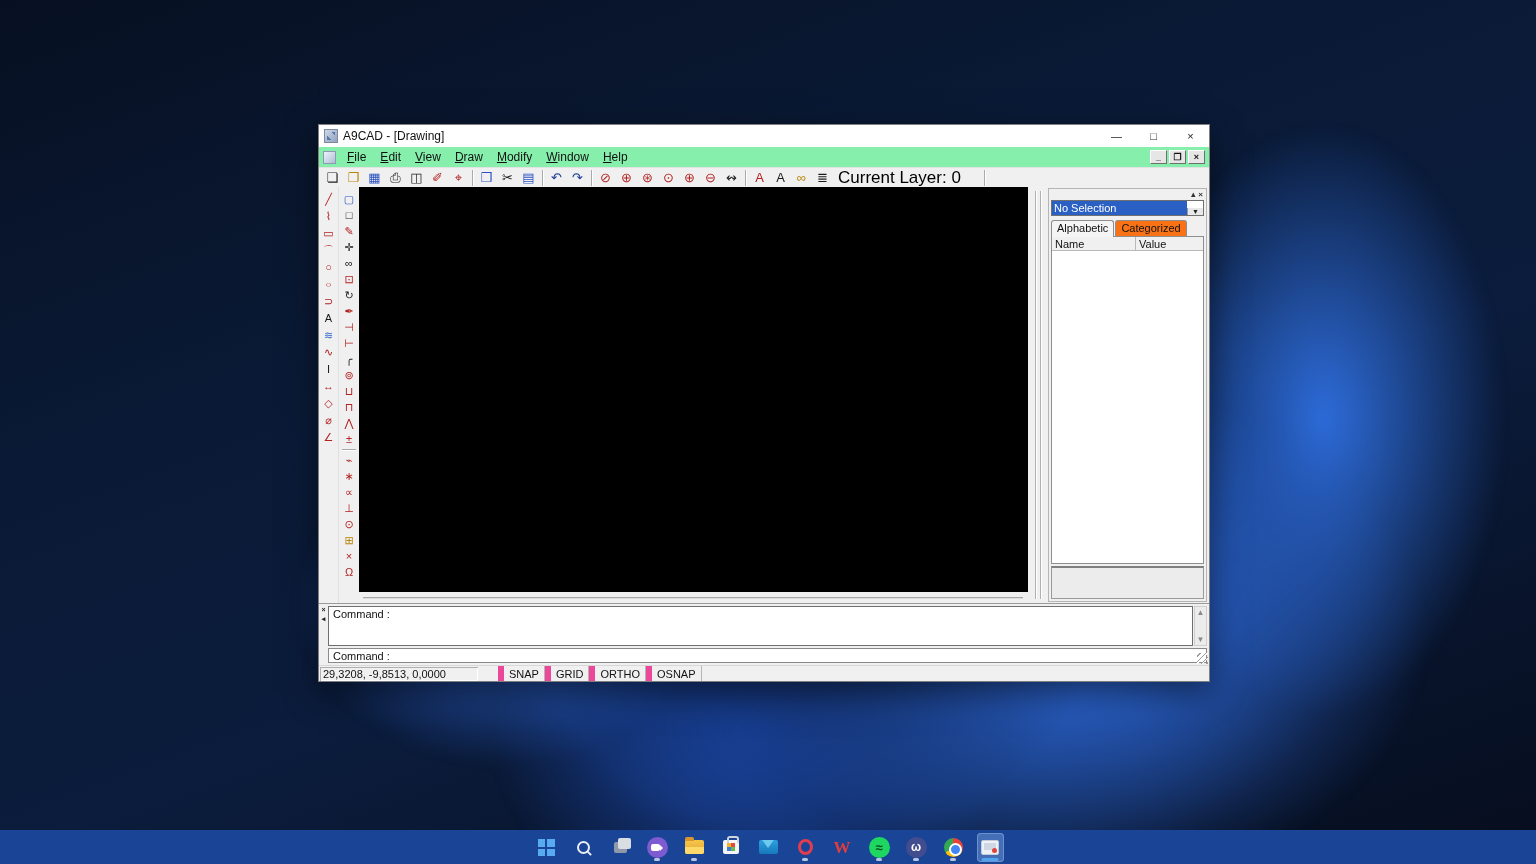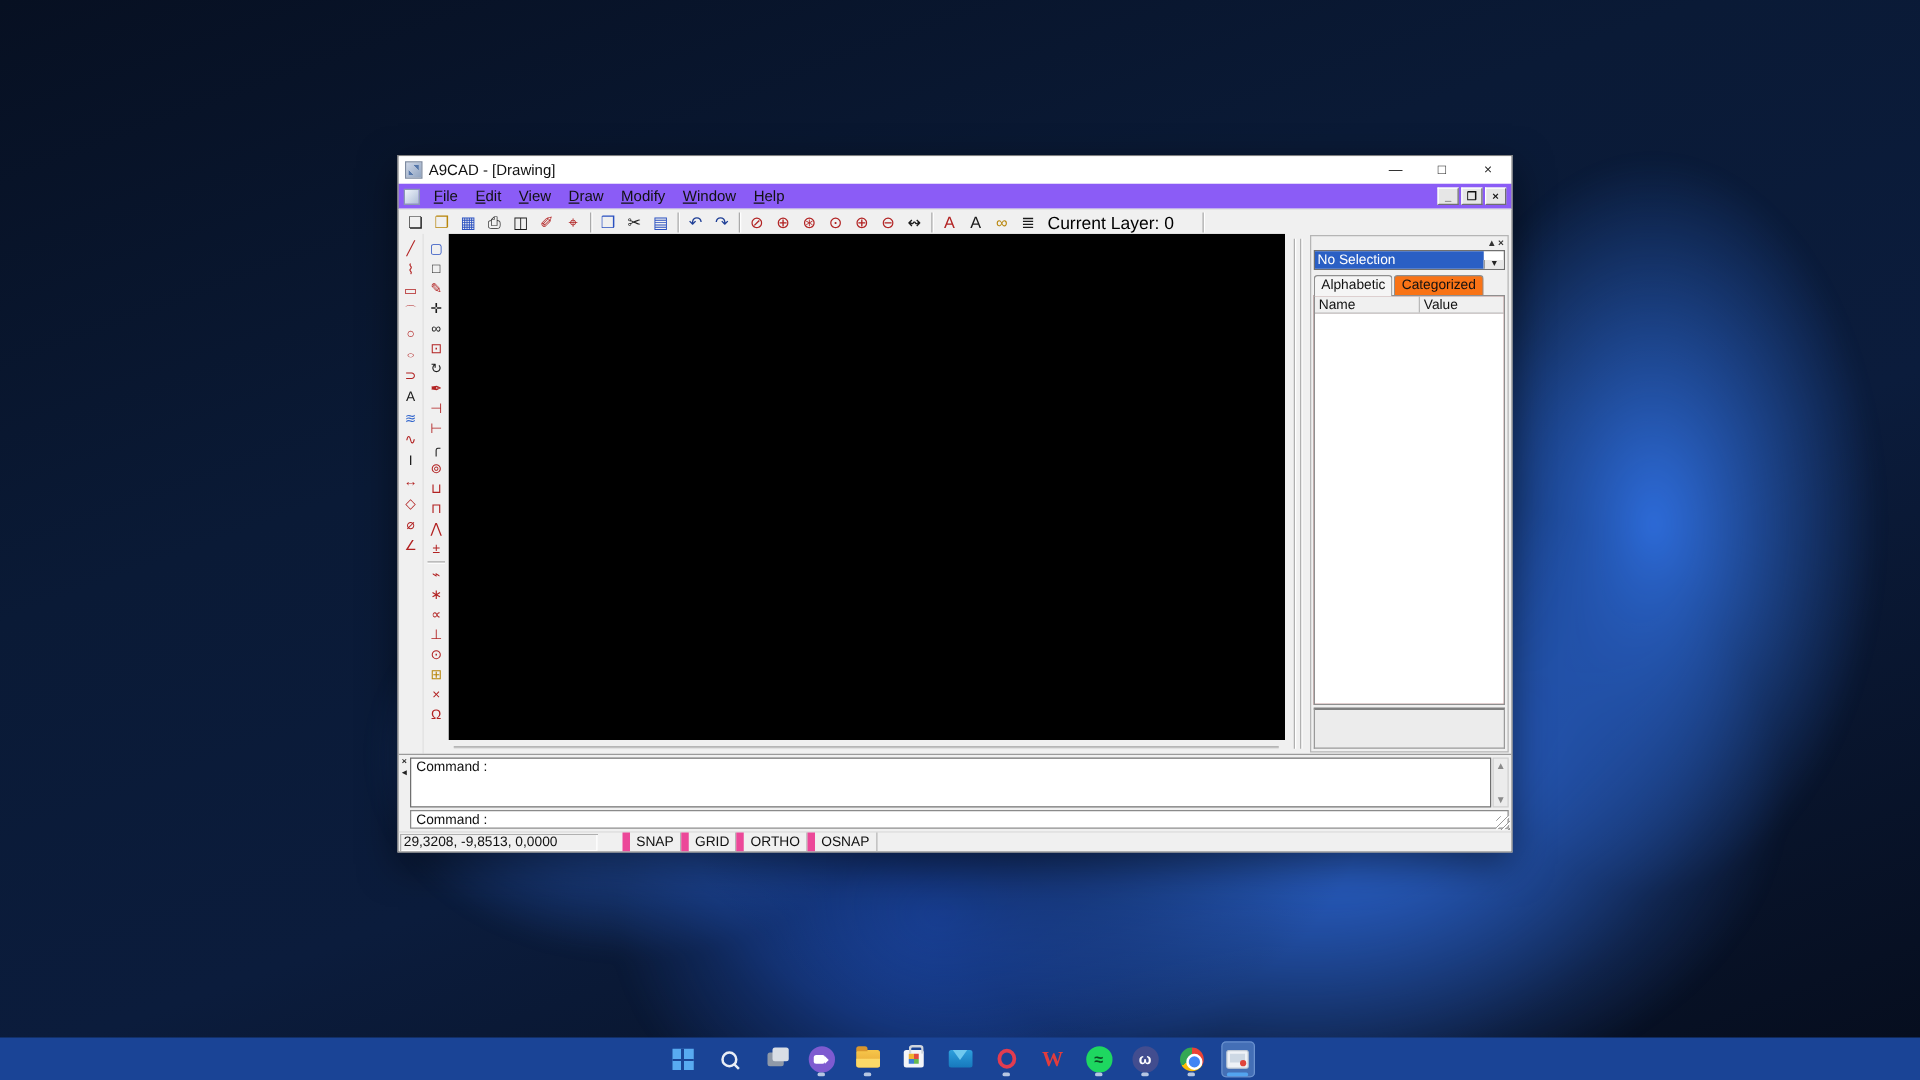--- a/index.html
+++ b/index.html
@@ -85,35 +85,35 @@
     display:flex; flex-direction:column; z-index:10; }
   .titlebar { height:22px; background:#ffffff; display:flex; align-items:center;
     padding-left:5px; gap:5px; font-size:12px; color:#111; flex:none; }
   .app-icon { width:14px; height:14px; background:linear-gradient(135deg,#cfd8e8,#8fa3c0);
     border:1px solid #7d8aa0; position:relative; }
   .app-icon::after { content:""; position:absolute; left:2px; top:2px; width:8px; height:8px;
     background:linear-gradient(45deg,#5577aa 25%, transparent 25%, transparent 75%, #5577aa 75%); }
   .win-controls { margin-left:auto; display:flex; height:22px; }
   .wc { width:37px; display:flex; align-items:center; justify-content:center; font-size:11px; color:#222; }
   .menubar { height:20px; display:flex; align-items:center; font-size:12px; color:#111;
-    padding-left:2px; flex:none; background:#8b5cf6; }
+    padding-left:2px; flex:none; background:#86efac; }
   .mdi-doc { width:13px; height:13px; background:linear-gradient(135deg,#eef3fb,#aebdd6);
     border:1px solid #8b99b2; margin:0 4px 0 2px; }
   .menu-item { padding:2px 7px; }
   .menu-item::first-letter { text-decoration:underline; }
   .mdi-controls { margin-left:auto; display:flex; gap:2px; padding-right:4px; }
   .mdi-btn { width:17px; height:14px; background:#e6e6e6; border:1px solid;
     border-color:#fff #6f6f6f #6f6f6f #fff; font-size:9px; line-height:12px; text-align:center;
     font-weight:bold; color:#111; }
   .toolbar { height:20px; display:flex; align-items:center; padding-left:3px; flex:none;
     background:#f0f0f0; border-top:1px solid #e2e2e2; }
   .tb { width:21px; height:18px; display:flex; align-items:center; justify-content:center;
     font-size:13px; line-height:1; }
   .tsep { width:1px; height:16px; background:#aaa; box-shadow:1px 0 0 #fff; margin:0 3px; }
-  .current-layer { font-size:14px; color:#000; margin:0 20px 0 5px; white-space:nowrap; }
+  .current-layer { font-size:17px; color:#000; margin:0 20px 0 5px; white-space:nowrap; }
   .c-red { color:#b22222; } .c-blk { color:#1a1a1a; } .c-blu { color:#2a50c0; }
   .c-nav { color:#1f3f96; } .c-yel { color:#b8860b; } .c-mul { color:#3366cc; }
 
   .main { flex:1; display:flex; background:#f0f0f0; overflow:hidden; position:relative; }
   .toolcol { width:20px; padding-top:4px; display:flex; flex-direction:column; align-items:center; flex:none; }
   .toolcol.first { border-right:1px solid #e0e0e0; }
   .tool { width:17px; height:17px; display:flex; align-items:center; justify-content:center;
     font-size:11px; line-height:1; }
   .toolcol.second .tool { height:16px; }
   .toolvsep { width:14px; height:1px; background:#aaa; box-shadow:0 1px 0 #fff; margin:2px 0; }

